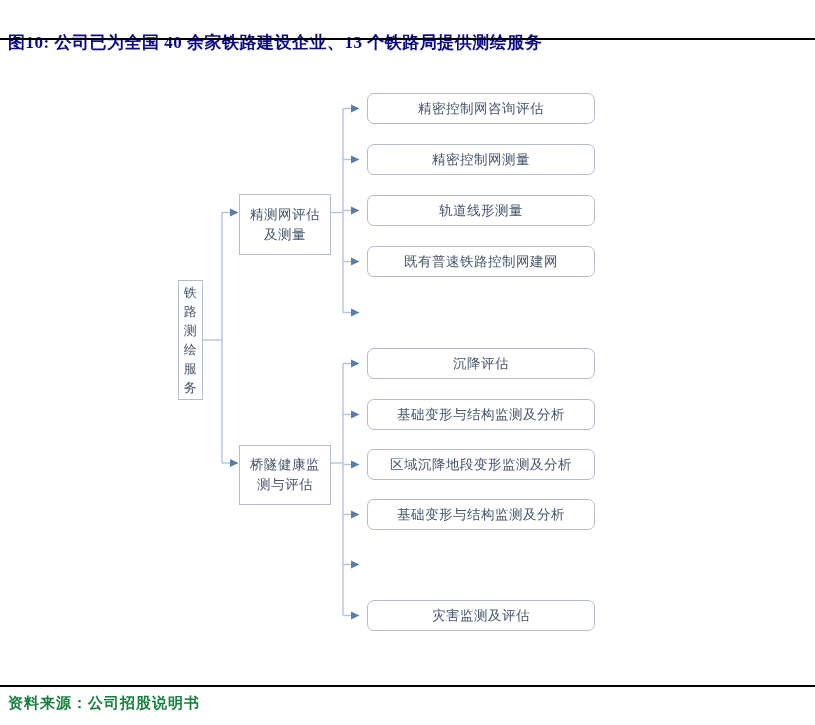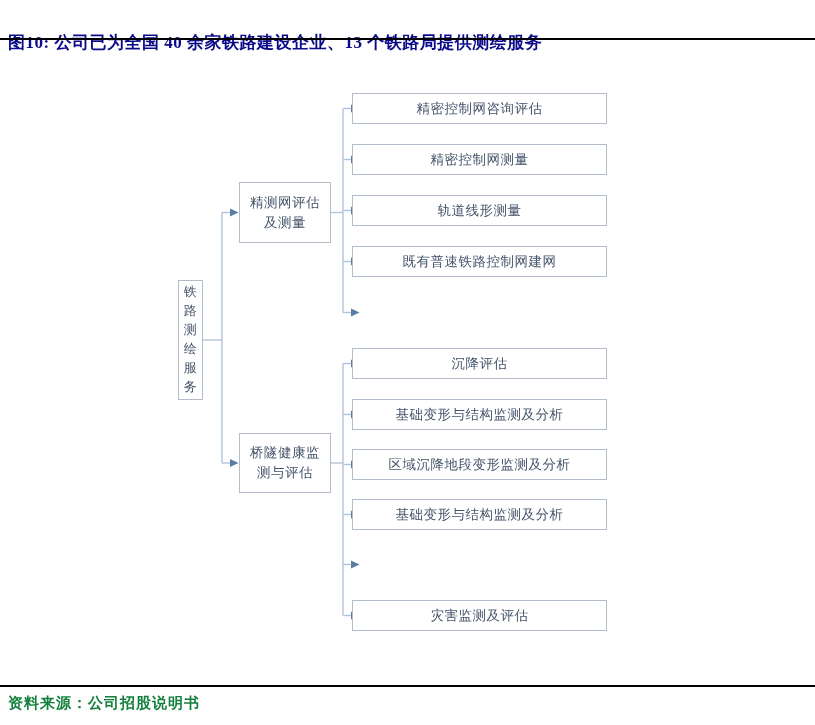--- a/index.html
+++ b/index.html
@@ -81,37 +81,38 @@
 
   .node-root {
     left: 178px;
     top: 280px;
     width: 25px;
     height: 120px;
     line-height: 19px;
     padding: 2px 0;
     word-break: break-all;
     font-size: 13px;
-    font-family: Liberation Mono, monospace;
   }
 
   .node-branch {
     left: 239px;
     width: 92px;
     line-height: 20px;
     padding: 8px 4px;
+    margin-top: 12px;
   }
   .node-branch.b0 { top: 182px; height: 61px; }
   .node-branch.b1 { top: 433px; height: 60px; }
 
   .node-leaf {
-    left: 352px;
-    width: 255px;
+    left: 367px;
+    width: 228px;
     height: 31px;
     white-space: nowrap;
+    border-radius: 7px;
   }
 </style>
 </head>
 <body>
 
 <div class="page">
 
   <div class="fig-title">图10:  公司已为全国 40 余家铁路建设企业、13 个铁路局提供测绘服务</div>
   <div class="rule-top"></div>
 

